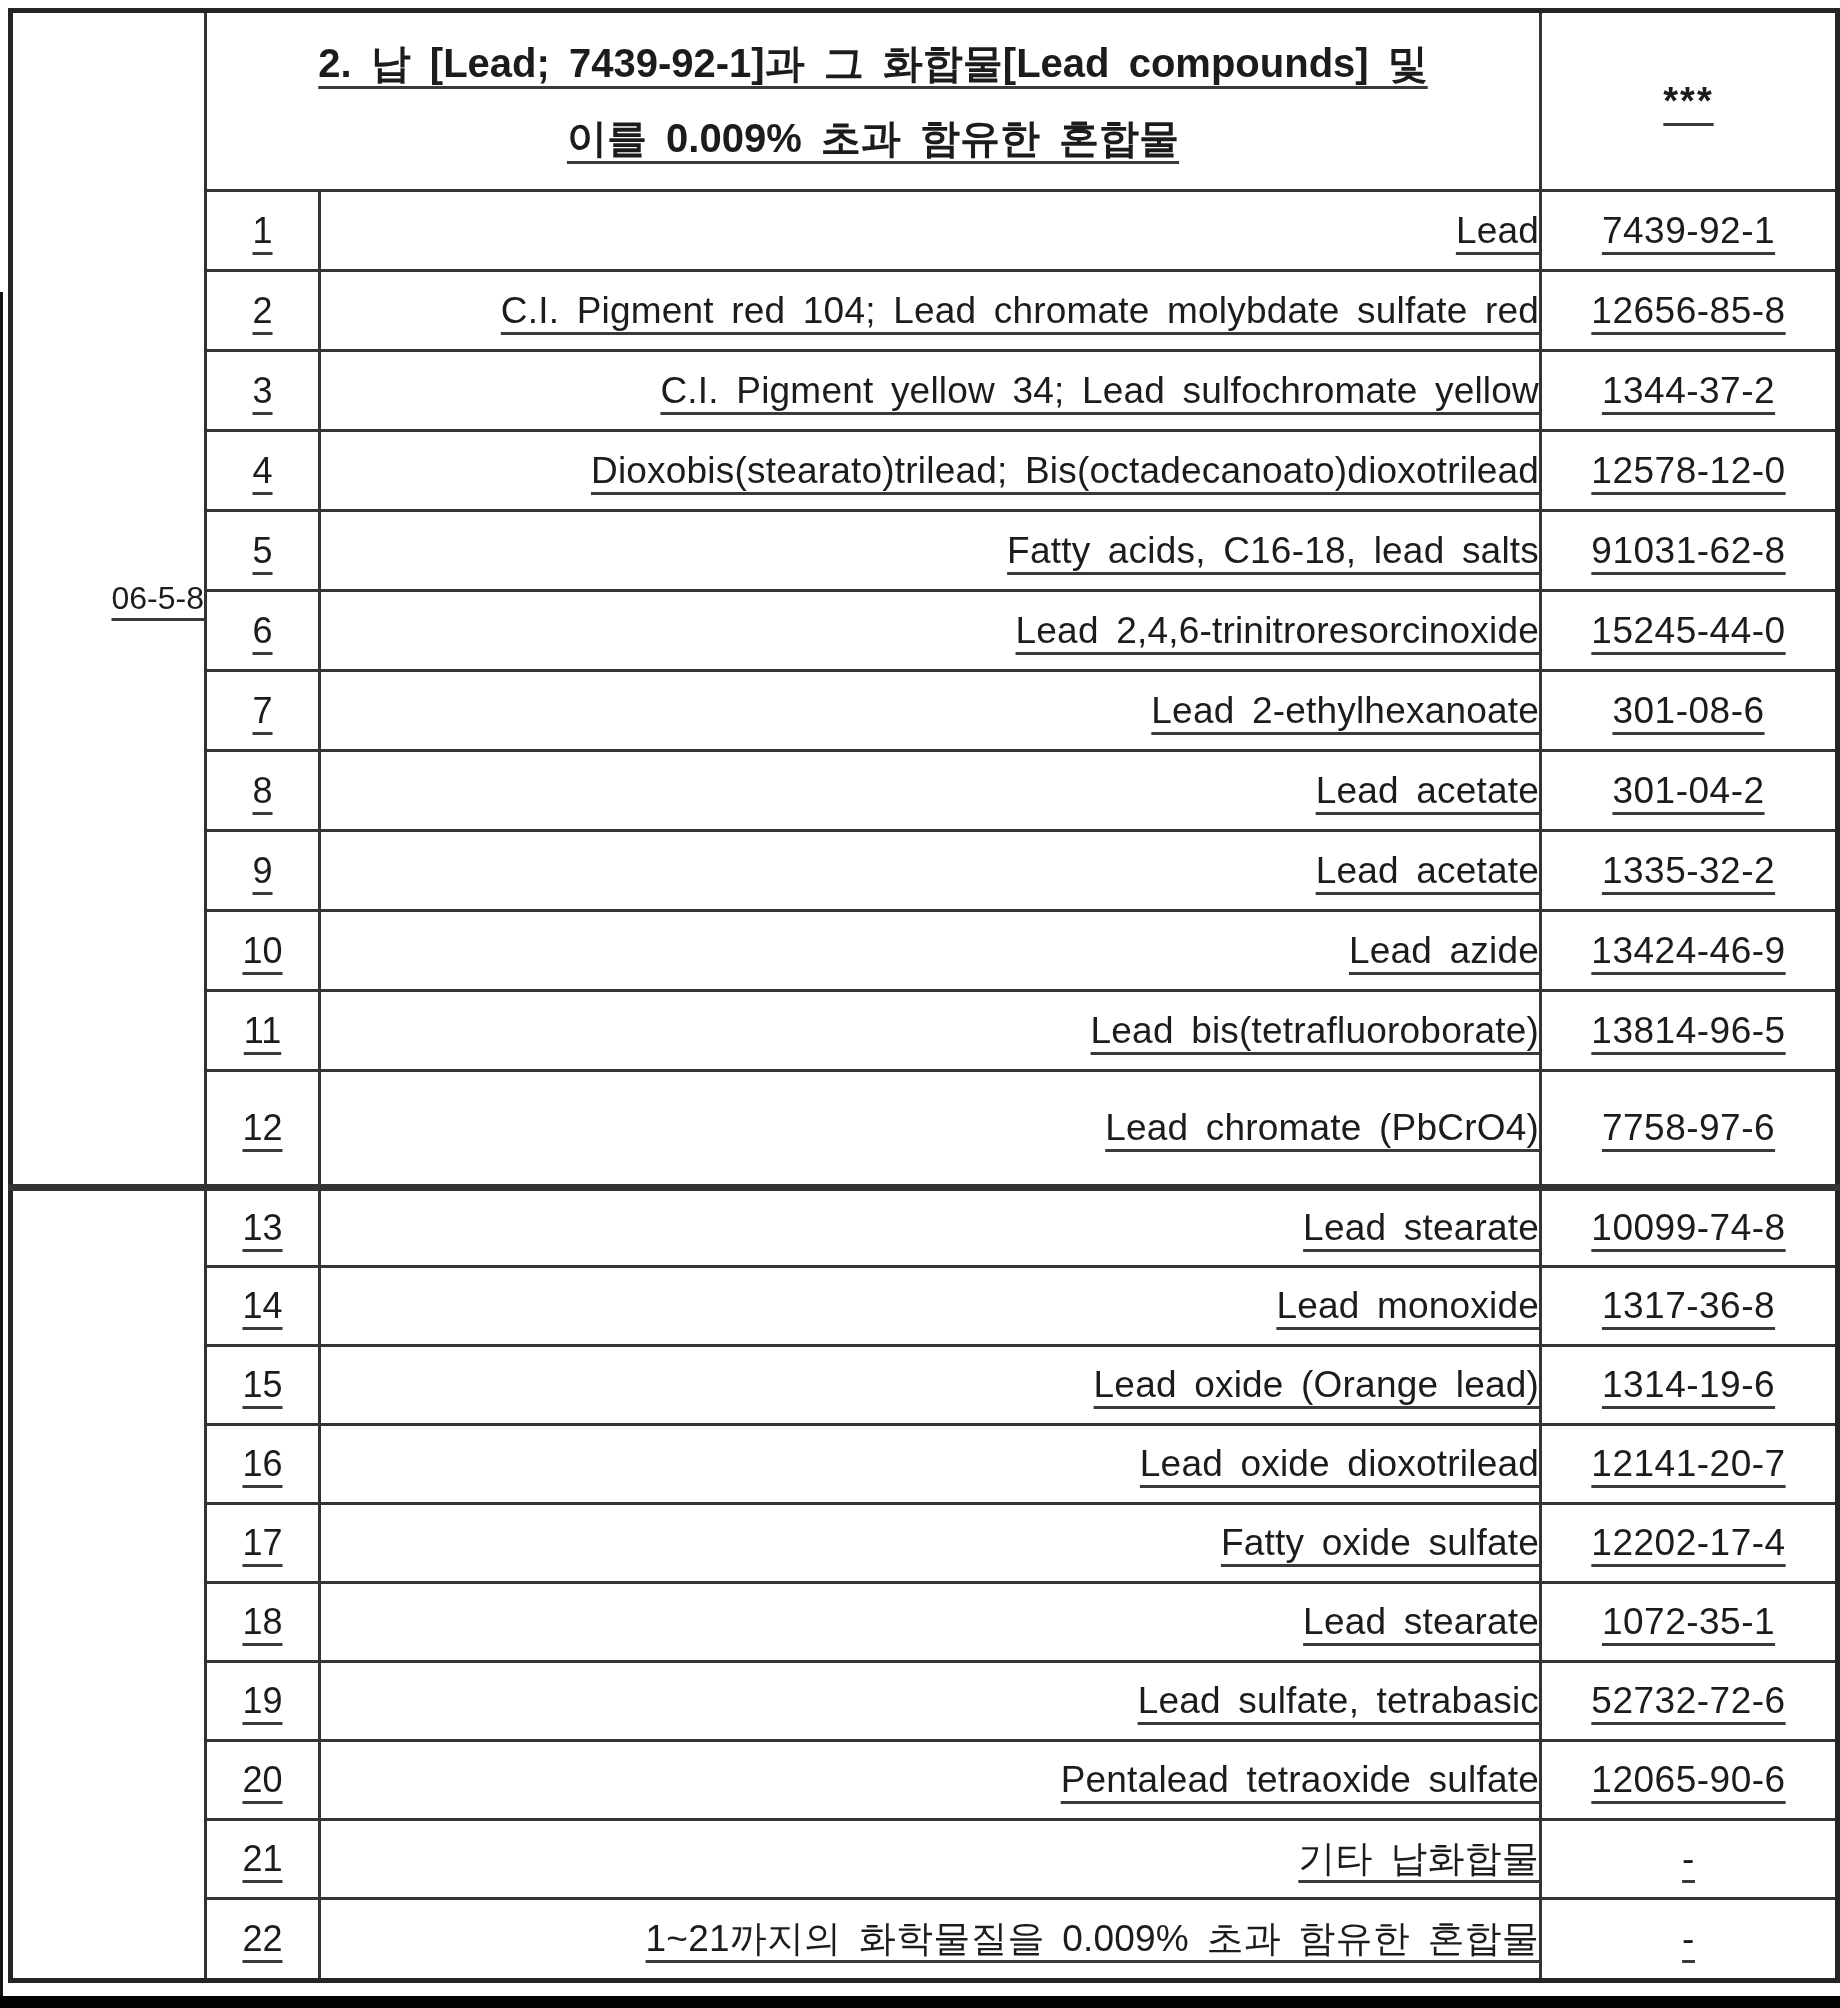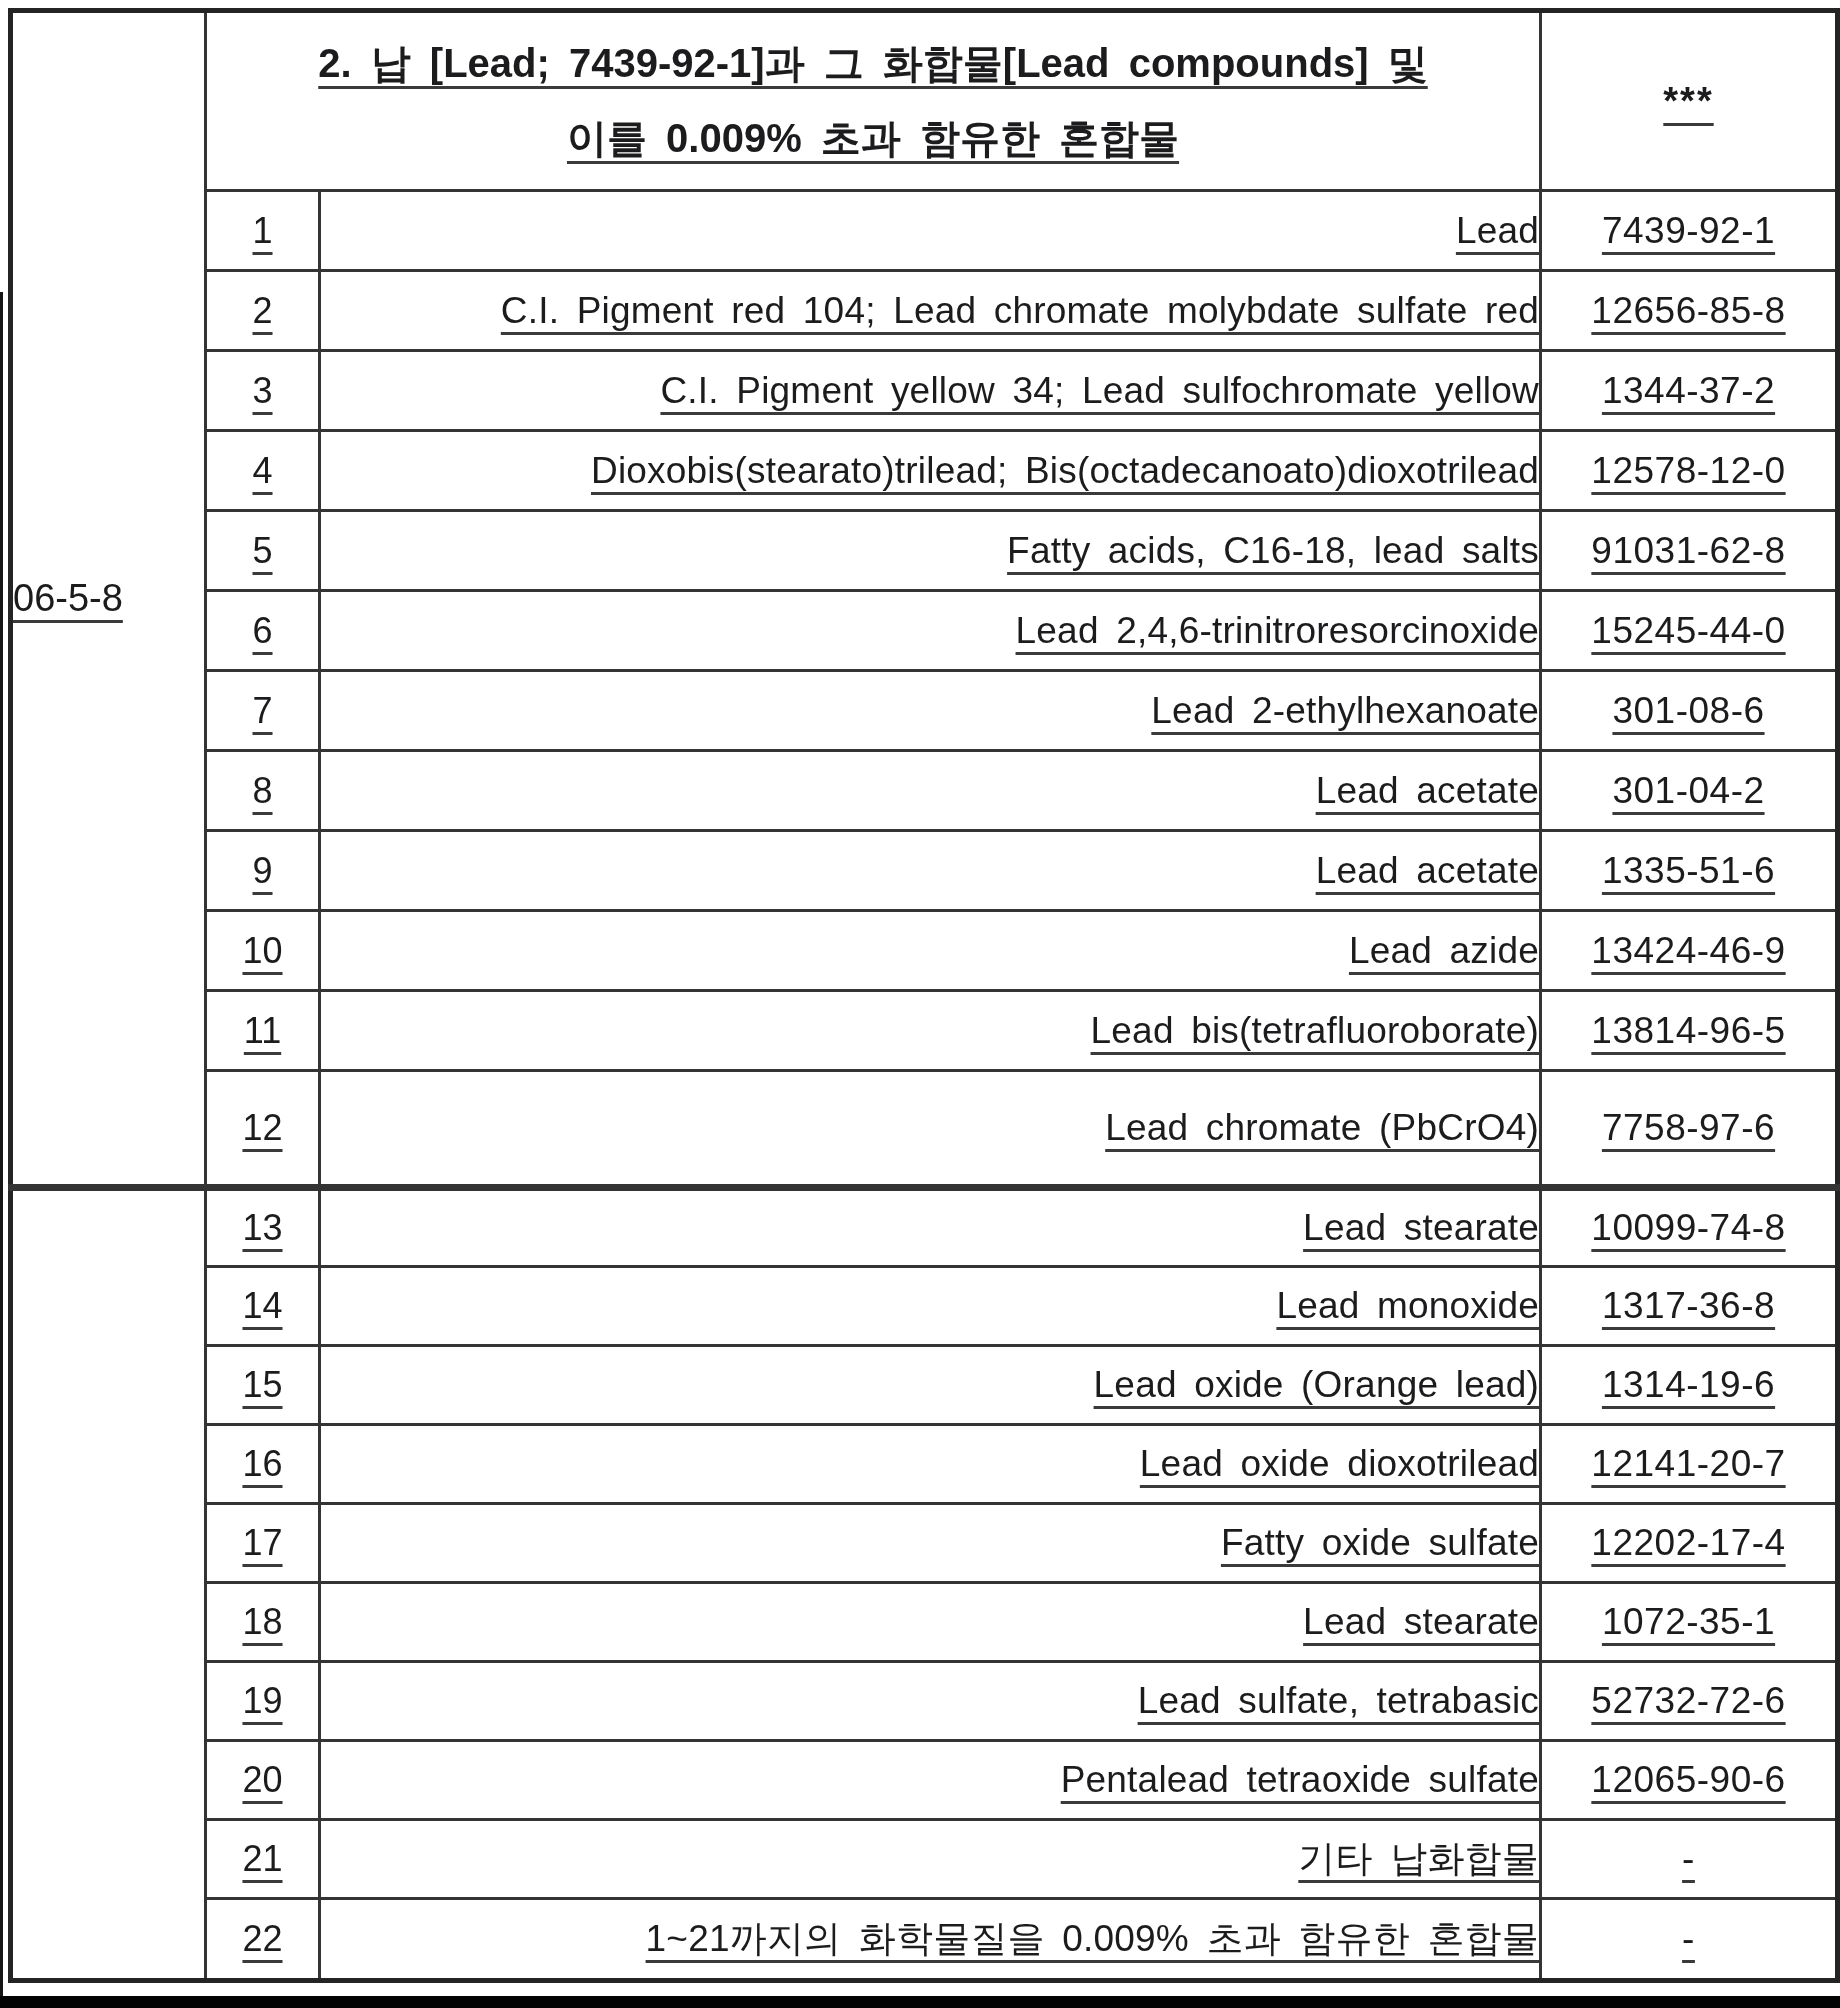--- a/index.html
+++ b/index.html
@@ -46,22 +46,22 @@
 
   
   .u {
     text-decoration-line: underline;
     text-decoration-thickness: 3px;
     text-underline-offset: 9px;
     text-decoration-color: #3a3a3a;
   }
 
   .left-cell {
-    text-align: left;
-    font-size: 38px;
+    text-align: right;
+    font-size: 32px;
   }
 
   .header-cell {
     text-align: center;
     font-size: 40px;
     word-spacing: 8px;
     font-weight: bold;
   }
   .header-line { line-height: 73px; }
   .header-line + .header-line { margin-top: 2px; }
@@ -176,21 +176,21 @@
         <td class="cas-cell"><span class="u">301-08-6</span></td>
       </tr>
       <tr class="data-row">
         <td class="num-cell"><span class="u">8</span></td>
         <td class="name-cell"><span class="u">Lead acetate</span></td>
         <td class="cas-cell"><span class="u">301-04-2</span></td>
       </tr>
       <tr class="data-row">
         <td class="num-cell"><span class="u">9</span></td>
         <td class="name-cell"><span class="u">Lead acetate</span></td>
-        <td class="cas-cell"><span class="u">1335-51-6</span></td>
+        <td class="cas-cell"><span class="u">1335-32-2</span></td>
       </tr>
       <tr class="data-row">
         <td class="num-cell"><span class="u">10</span></td>
         <td class="name-cell"><span class="u">Lead azide</span></td>
         <td class="cas-cell"><span class="u">13424-46-9</span></td>
       </tr>
       <tr class="data-row">
         <td class="num-cell"><span class="u">11</span></td>
         <td class="name-cell"><span class="u">Lead bis(tetrafluoroborate)</span></td>
         <td class="cas-cell"><span class="u">13814-96-5</span></td>

